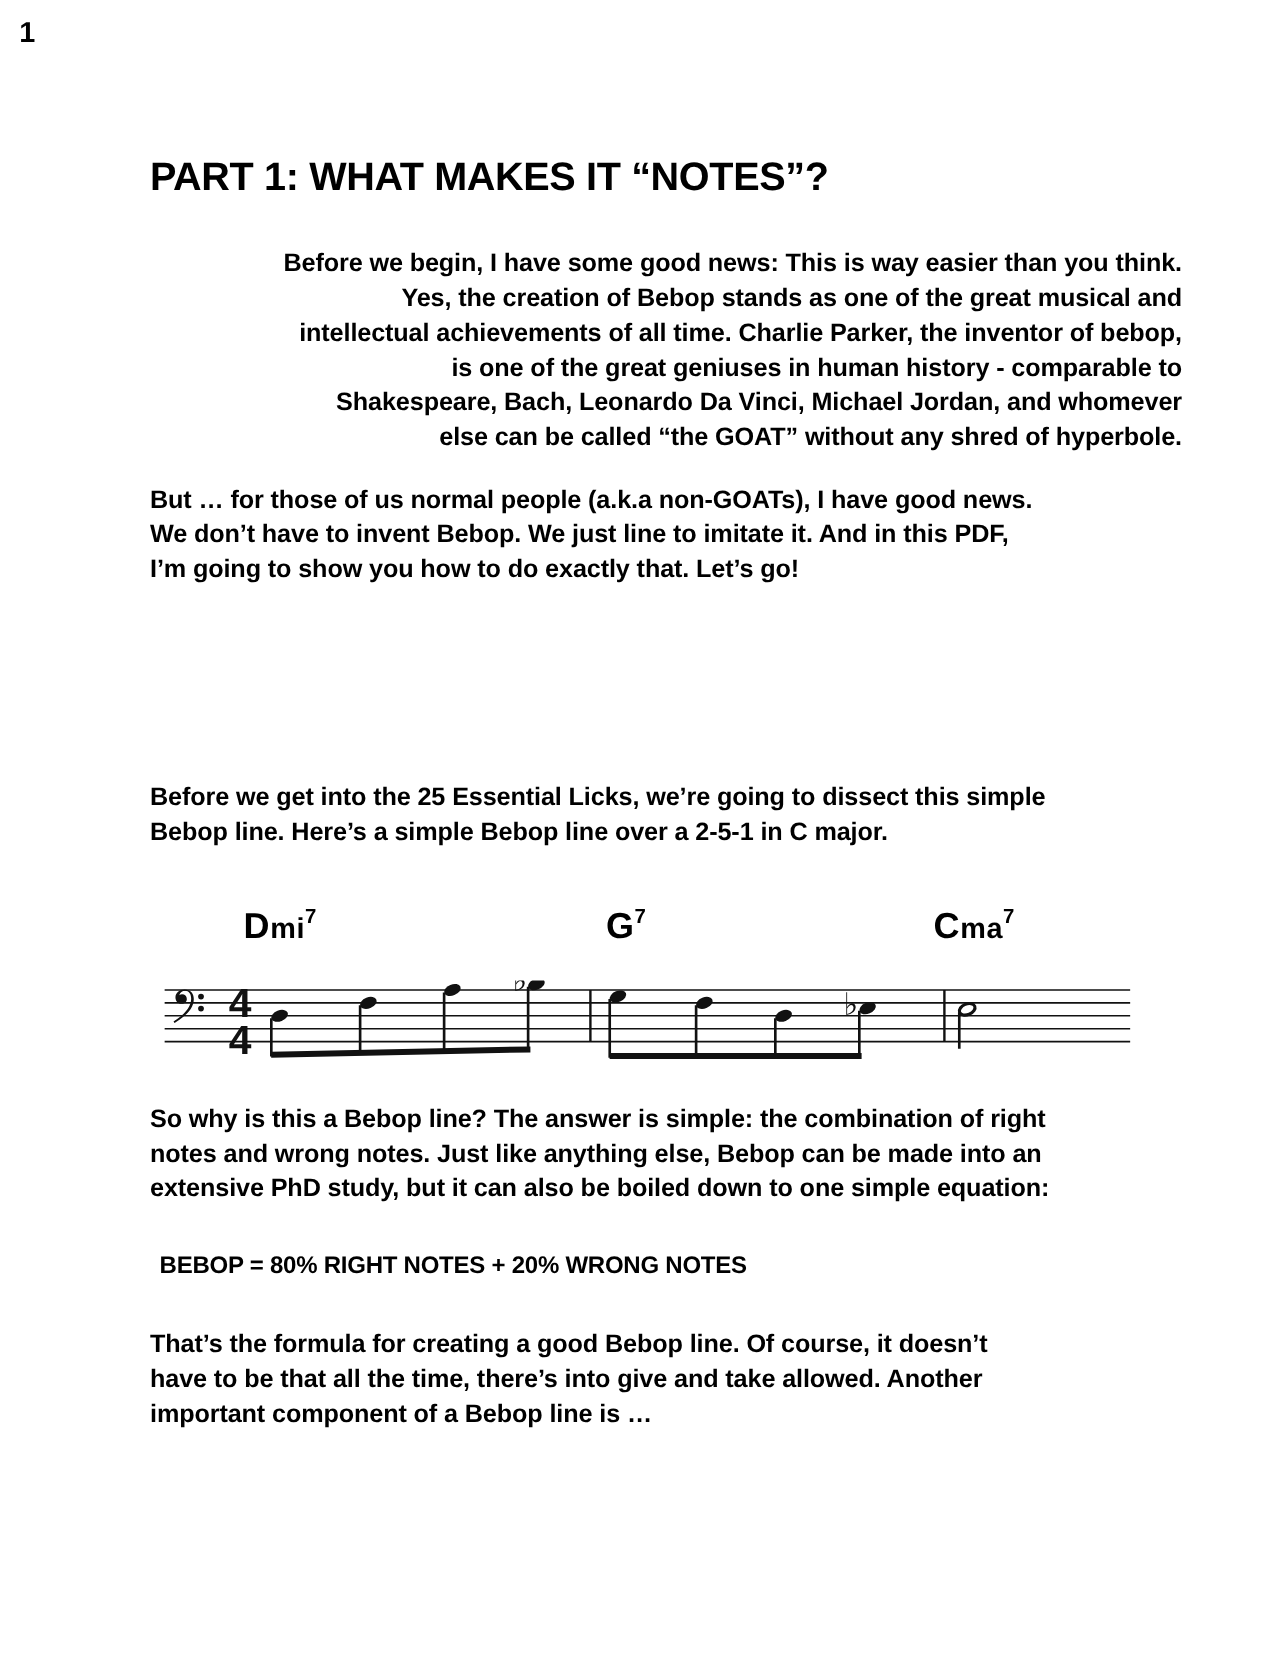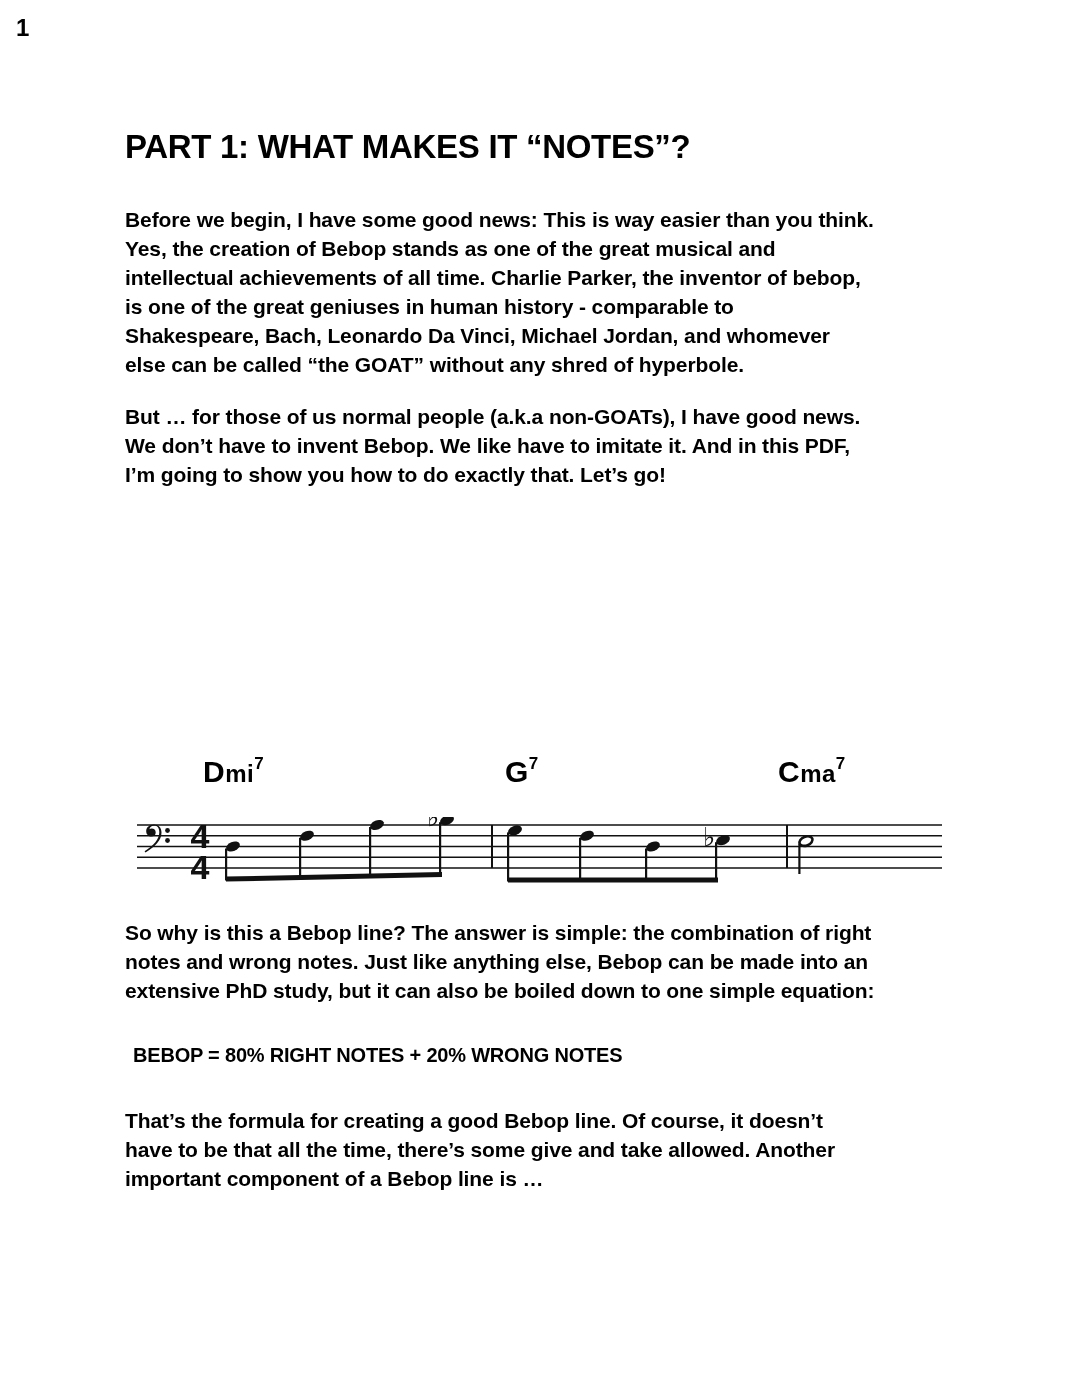--- a/index.html
+++ b/index.html
@@ -31,21 +31,21 @@
     position: absolute;
     left: 125px;
     width: 860px;
     margin: 0;
     font-size: 21px;
     font-weight: bold;
     line-height: 29px;
     letter-spacing: -0.1px;
     white-space: pre-line;
   }
-  .p1 { top: 205px; }
+  .p1 { top: 205px; text-align: right; }
   .p2 { top: 402px; }
   .p3 { top: 650px; }
   .p4 { top: 918px; }
   .p5 { top: 1106px; }
   .formula {
     position: absolute;
     left: 133px; top: 1044px;
     margin: 0;
     font-size: 20px;
     font-weight: bold;
@@ -83,23 +83,25 @@
   <h1 class="doc-title">PART 1: WHAT MAKES IT “NOTES”?</h1>
 
   <p class="body-text p1">Before we begin, I have some good news: This is way easier than you think.
 Yes, the creation of Bebop stands as one of the great musical and
 intellectual achievements of all time. Charlie Parker, the inventor of bebop,
 is one of the great geniuses in human history - comparable to
 Shakespeare, Bach, Leonardo Da Vinci, Michael Jordan, and whomever
 else can be called “the GOAT” without any shred of hyperbole.</p>
 
   <p class="body-text p2">But … for those of us normal people (a.k.a non-GOATs), I have good news.
-We don’t have to invent Bebop. We like have to imitate it. And in this PDF,
+We don’t have to invent Bebop. We just line to imitate it. And in this PDF,
 I’m going to show you how to do exactly that. Let’s go!</p>
 
+  <p class="body-text p3">Before we get into the 25 Essential Licks, we’re going to dissect this simple
+Bebop line. Here’s a simple Bebop line over a 2-5-1 in C major.</p>
 
   <div class="score">
     <div class="chord chord-1"><span>D</span><span class="qual">mi</span><sup>7</sup></div>
     <div class="chord chord-2"><span>G</span><span class="qual"></span><sup>7</sup></div>
     <div class="chord chord-3"><span>C</span><span class="qual">ma</span><sup>7</sup></div>
     <svg class="staff-svg" width="805" height="80" viewBox="0 0 805 80" xmlns="http://www.w3.org/2000/svg">
         <line x1="0" y1="8" x2="805" y2="8" stroke="#111111" stroke-width="1.3"></line>
         <line x1="0" y1="18.75" x2="805" y2="18.75" stroke="#111111" stroke-width="1.3"></line>
         <line x1="0" y1="29.5" x2="805" y2="29.5" stroke="#111111" stroke-width="1.3"></line>
         <line x1="0" y1="40.25" x2="805" y2="40.25" stroke="#111111" stroke-width="1.3"></line>
@@ -136,16 +138,16 @@
       </svg>
   </div>
 
   <p class="body-text p4">So why is this a Bebop line? The answer is simple: the combination of right
 notes and wrong notes. Just like anything else, Bebop can be made into an
 extensive PhD study, but it can also be boiled down to one simple equation:</p>
 
   <div class="formula">BEBOP = 80% RIGHT NOTES + 20% WRONG NOTES</div>
 
   <p class="body-text p5">That’s the formula for creating a good Bebop line. Of course, it doesn’t
-have to be that all the time, there’s some give and take allowed. Another
+have to be that all the time, there’s into give and take allowed. Another
 important component of a Bebop line is …</p>
 
 </div>
 
 </body></html>

